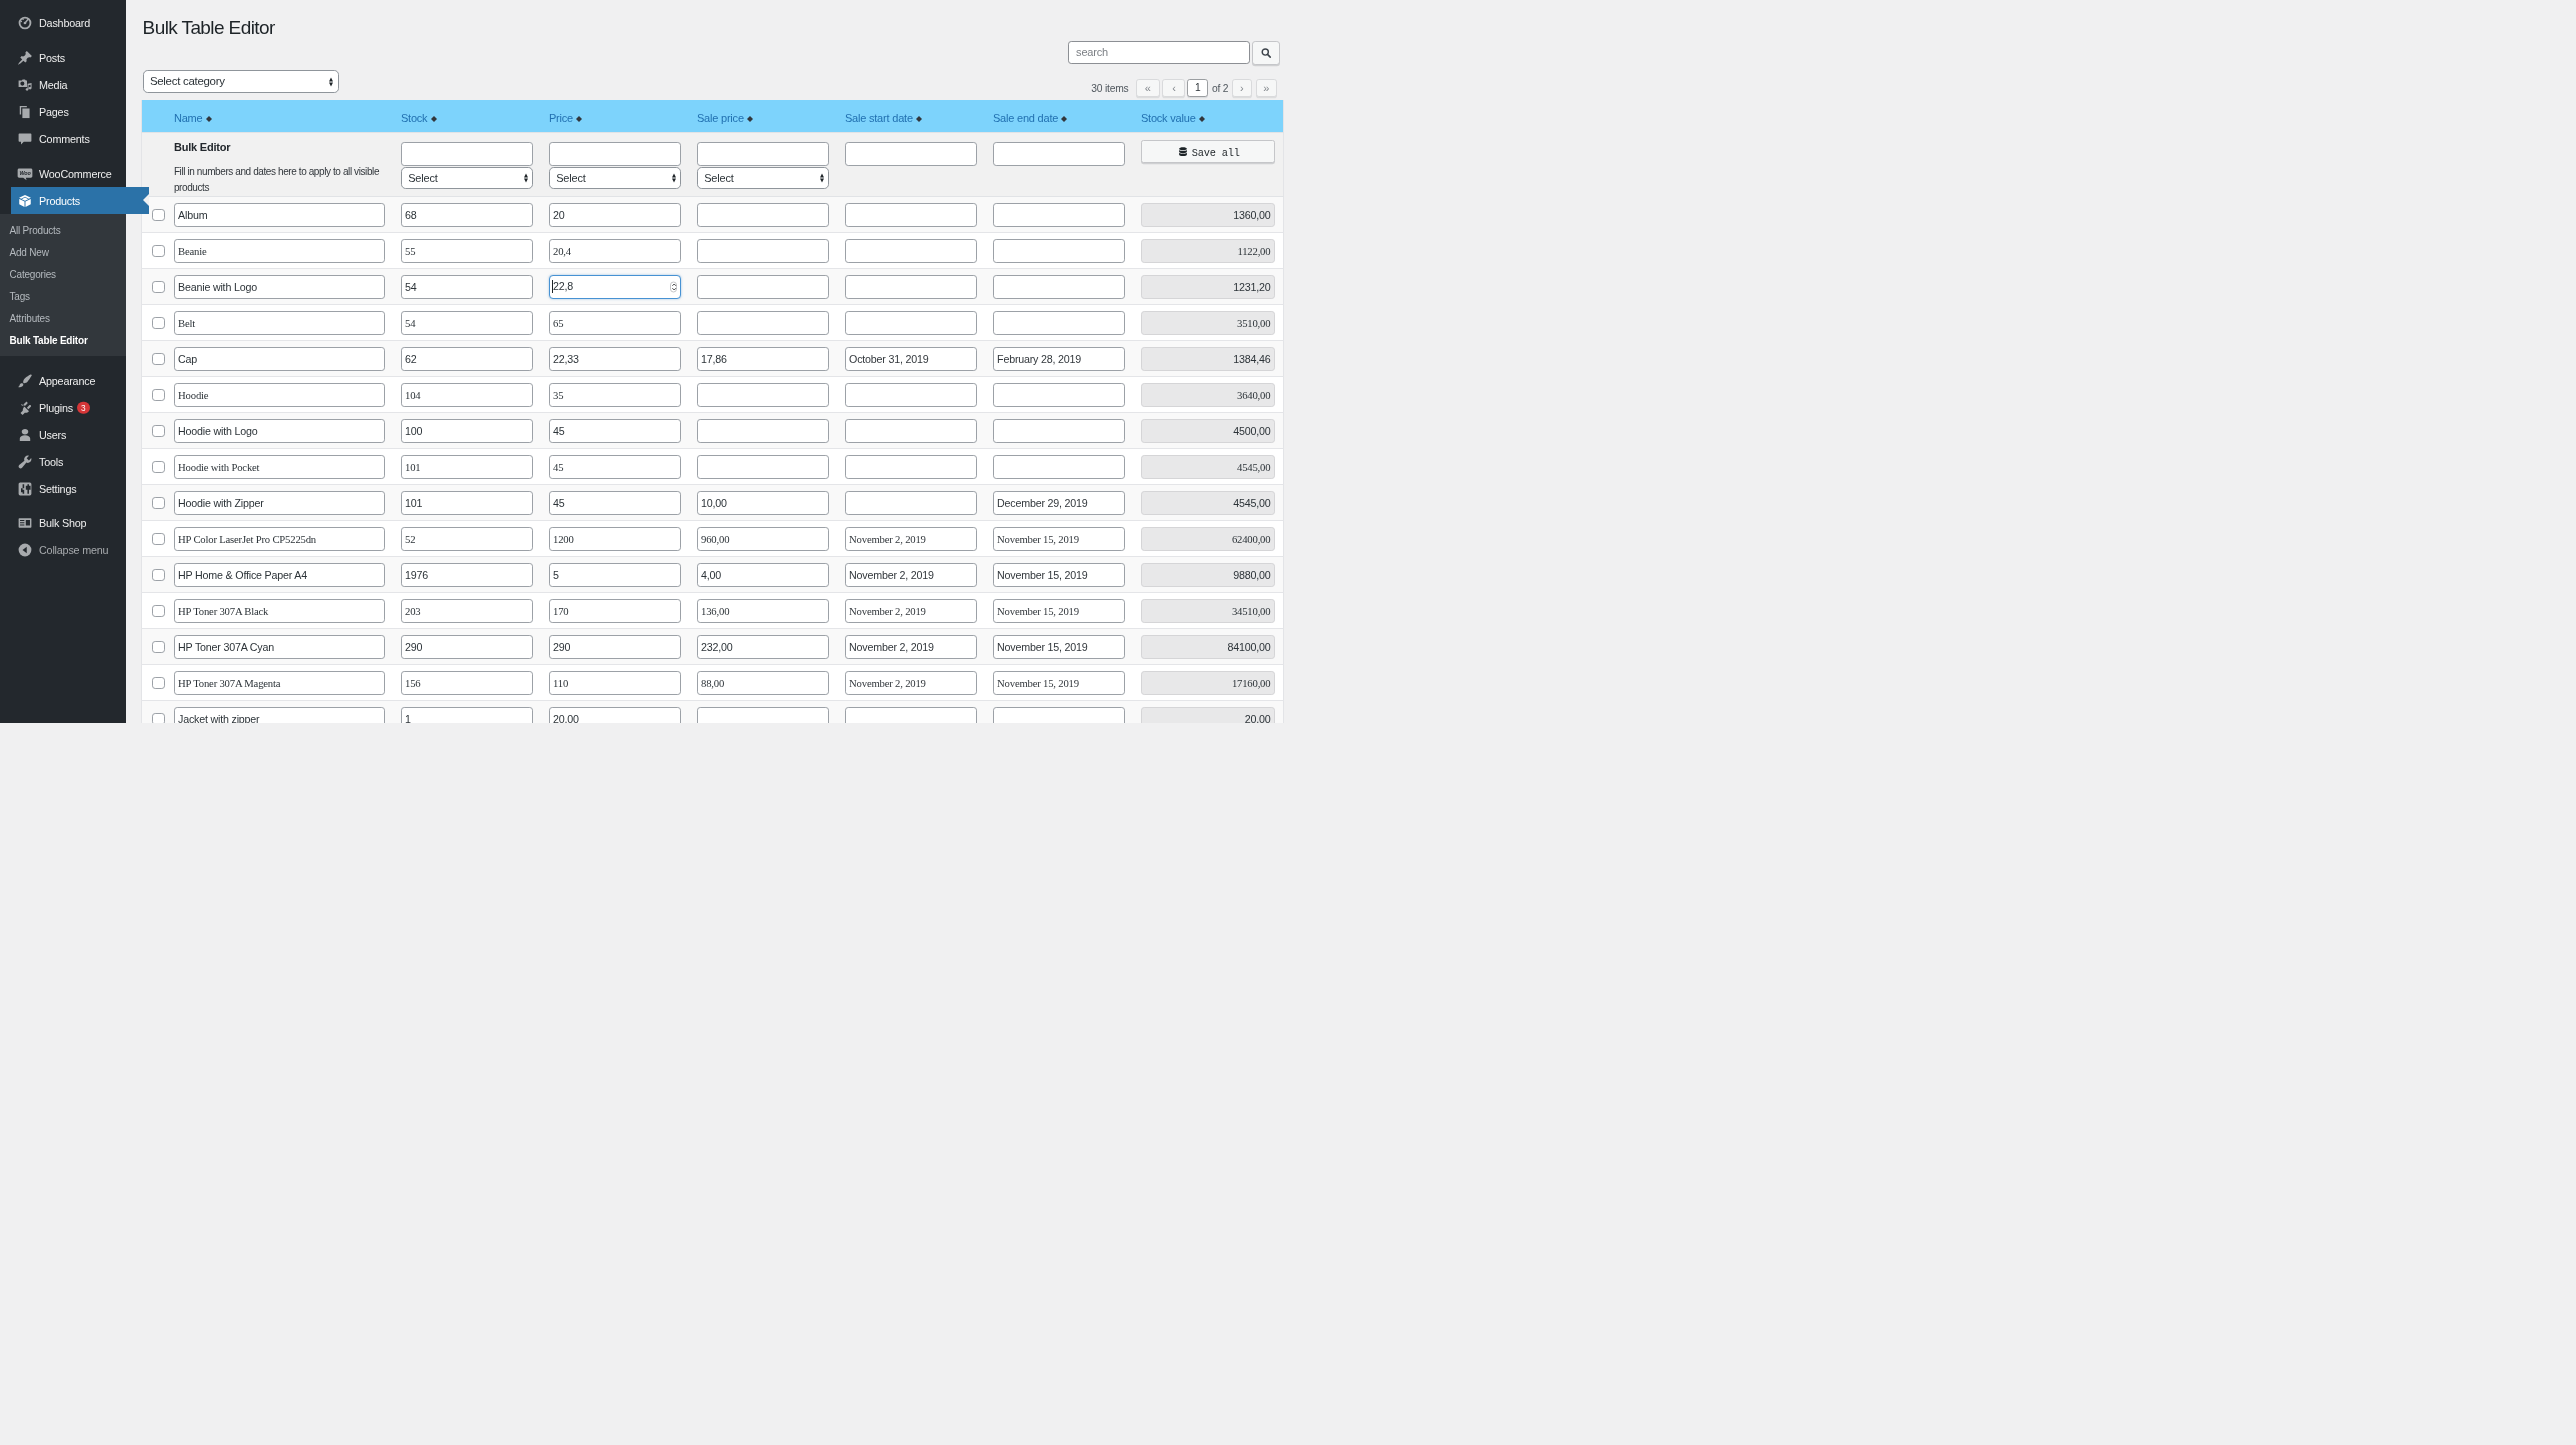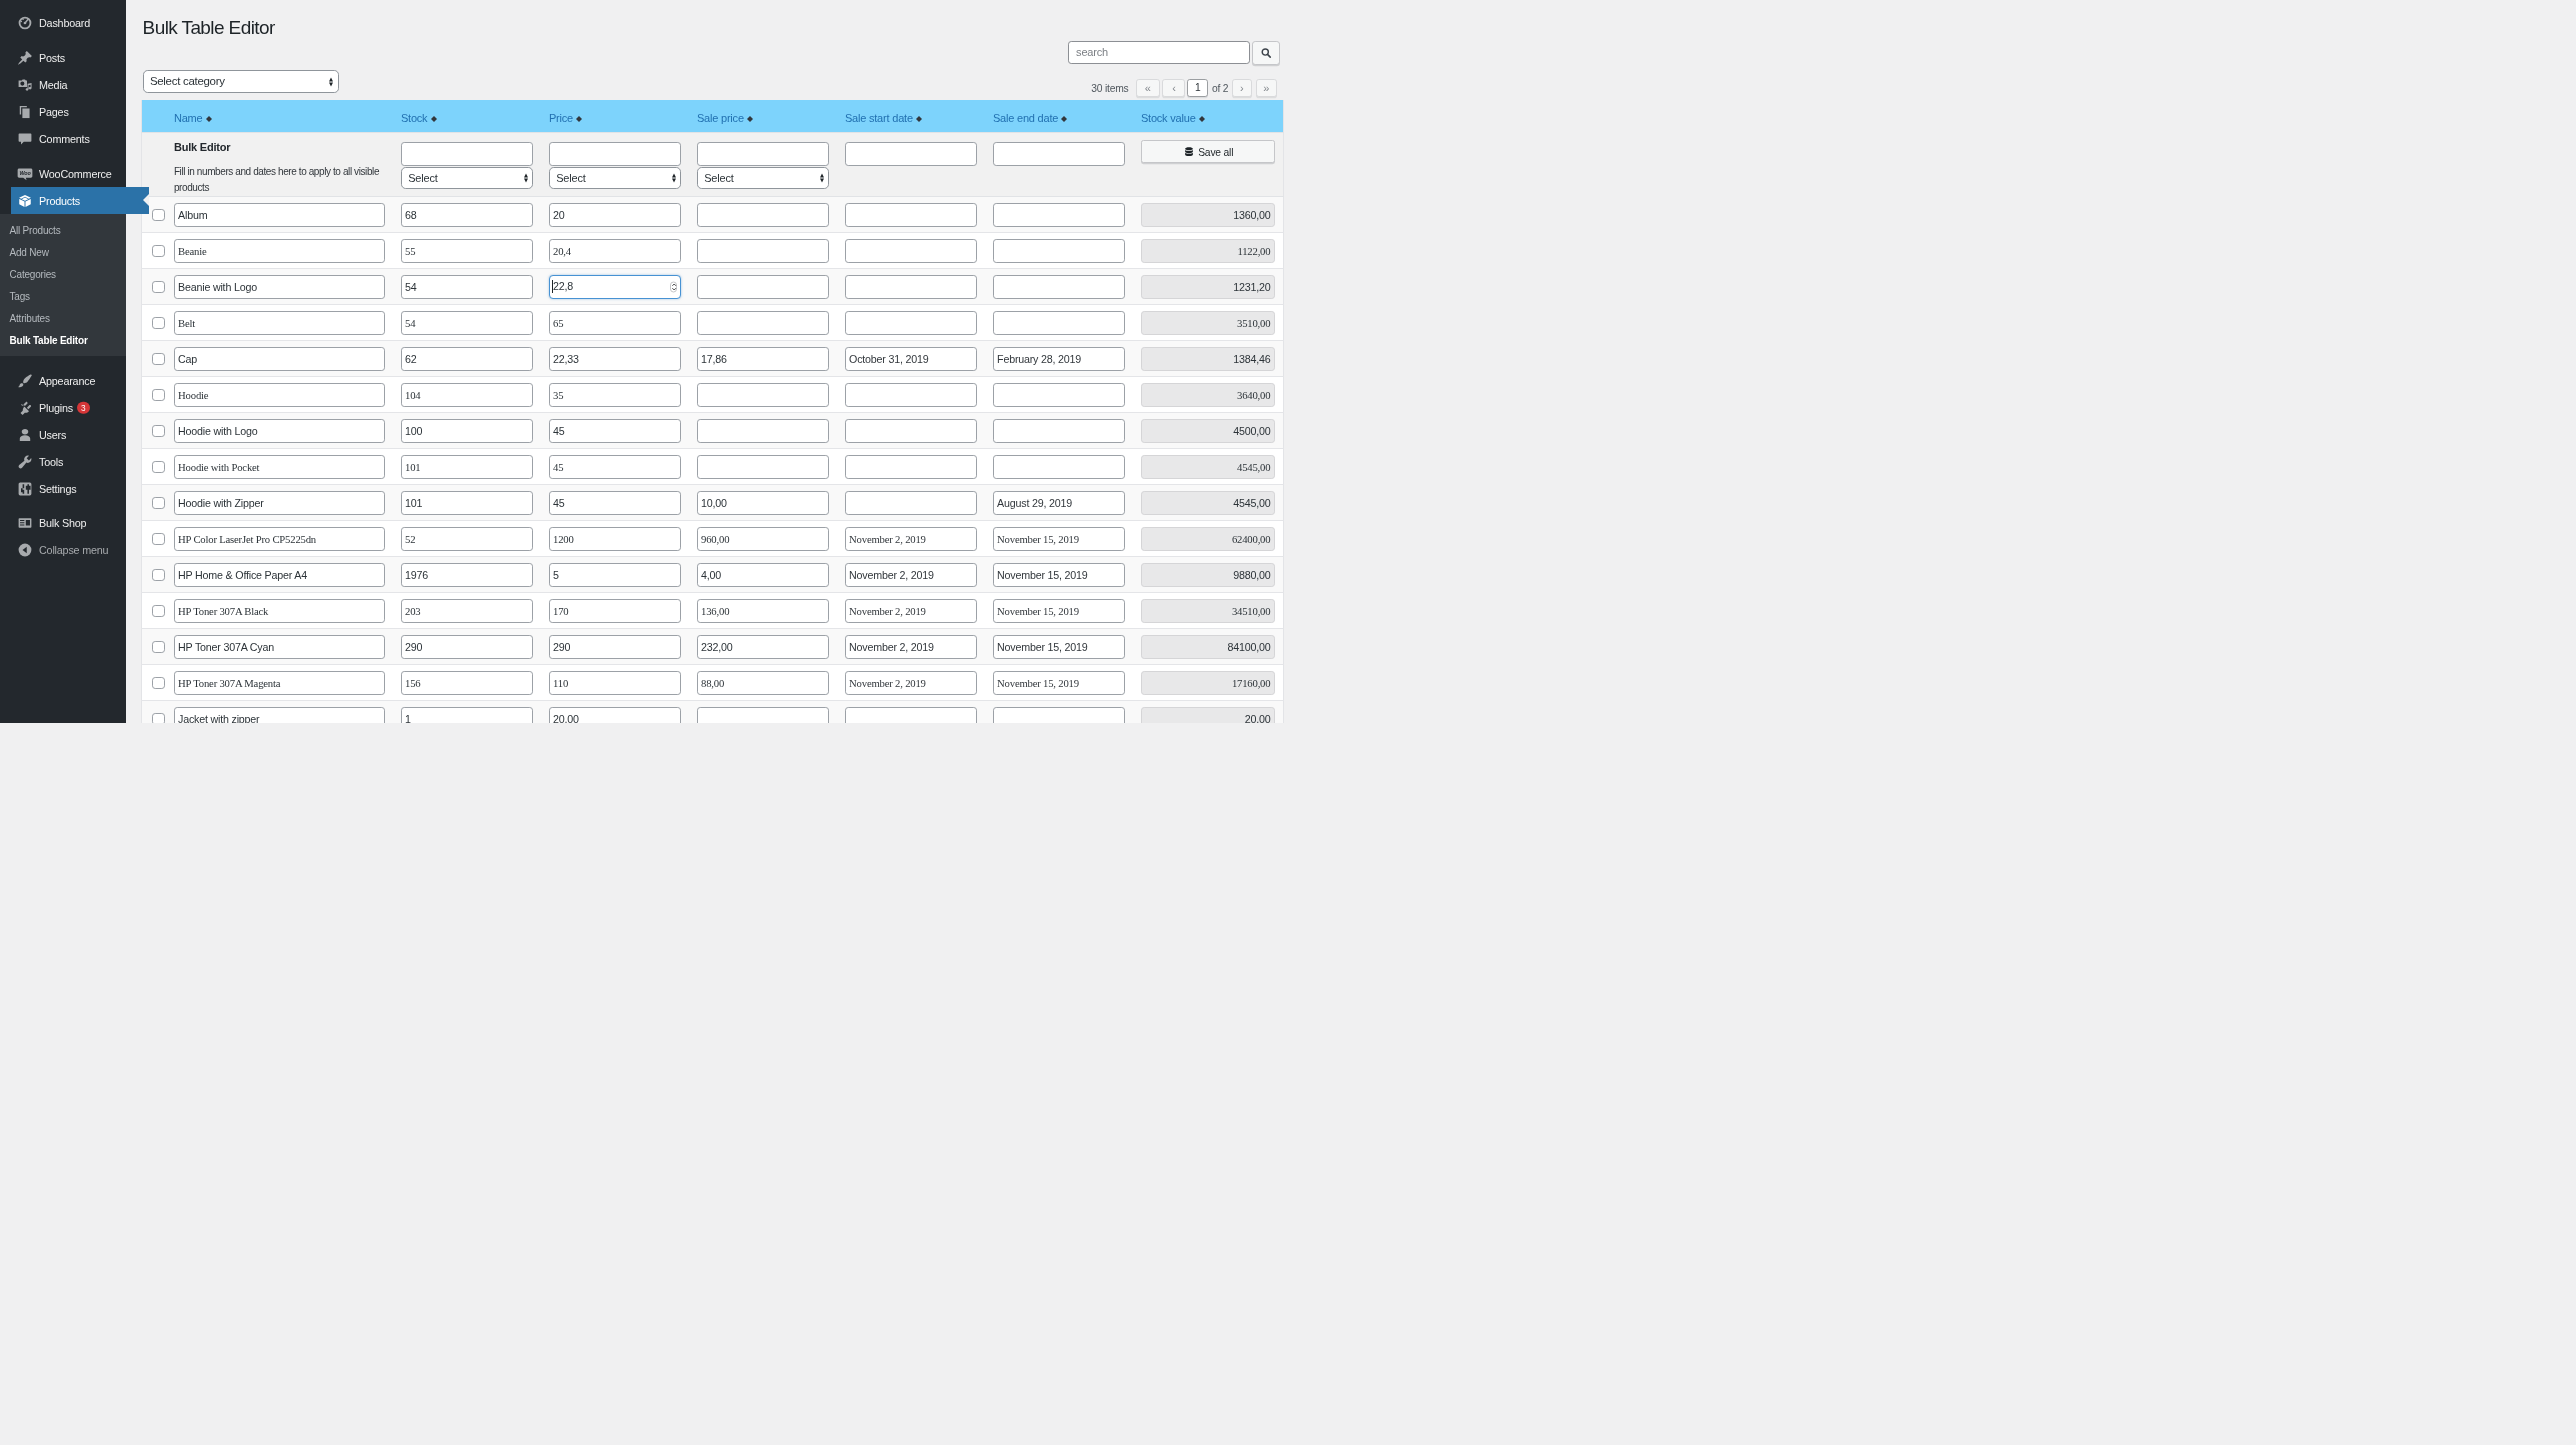--- a/index.html
+++ b/index.html
@@ -51,21 +51,21 @@
 .bd { font-size:10px; color:#32373c; line-height:16px; letter-spacing:-0.4px; white-space:nowrap; }
 .inp { height:24px; background:#fff; border:0.8px solid #9ca1a7; border-radius:3.2px; line-height:22px;
   padding:0 3.2px; color:#2c3338; white-space:nowrap; position:relative; }
 .sel { height:22px; background:#fff; border:0.8px solid #8f959b; border-radius:4.7px; line-height:20.5px;
   padding:0 3.2px 0 6.3px; color:#2c3338; margin-top:1.2px; position:relative; font-size:11px; }
 .selarr { position:absolute; right:4px; top:50%; transform:translateY(-50%); }
 .selarr .su { display:block; width:0; height:0; border:2.8px solid transparent; border-top:none; border-bottom:4.3px solid #1d2327; margin-bottom:1.2px; }
 .selarr .sd { display:block; width:0; height:0; border:2.8px solid transparent; border-bottom:none; border-top:4.3px solid #1d2327; }
 .selarr.big { right:4.7px; }
 .saveall { width:100%; height:23px; margin-top:-1.6px; background:#f6f7f7; border:0.8px solid #c5c6c9; border-radius:2.4px;
-  box-shadow:0 1.2px 0 #cfd0d2; font-size:10.3px; color:#1d2327; font-family:Liberation Sans, sans-serif;
+  box-shadow:0 1.2px 0 #cfd0d2; font-size:10.3px; color:#1d2327; font-family:Liberation Mono, monospace;
   letter-spacing:-0.2px; }
 .db { width:12px; height:12px; vertical-align:-2.4px; margin-right:3.2px; }
 #tbl .prow td { height:36px; padding-top:1.6px; border-bottom:0.8px solid #e4e5e8; }
 .prow.odd td { background:#f9f9f9; }
 .prow.even td { background:#fff;font-family:Liberation Serif, serif; }
 .cb { display:block; width:12.6px; height:12.6px; border:0.8px solid #9ca1a7; border-radius:3.2px; background:#fff; margin-left:1.6px; }
 .dt { color:#32373c; }
 .sv { height:24px; background:#e8e8e9; border:0.8px solid #d5d5d7; border-radius:3.2px; line-height:22px;
   padding:0 4px; color:#2c3338; text-align:right; }
 .focus { border:1.6px solid #4792d3; border-radius:4px; line-height:20.5px; padding:0 2.4px;
@@ -490,21 +490,21 @@
 <td>
             <div class="inp">45</div>
           </td>
 <td>
             <div class="inp">10,00</div>
           </td>
 <td>
             <div class="inp dt"></div>
           </td>
 <td>
-            <div class="inp dt">August 29, 2019</div>
+            <div class="inp dt">December 29, 2019</div>
           </td>
 <td>
             <div class="sv">4545,00</div>
           </td>
 </tr>
 <tr class="prow even">
 <td>
             <span class="cb"></span>
           </td>
 <td>

